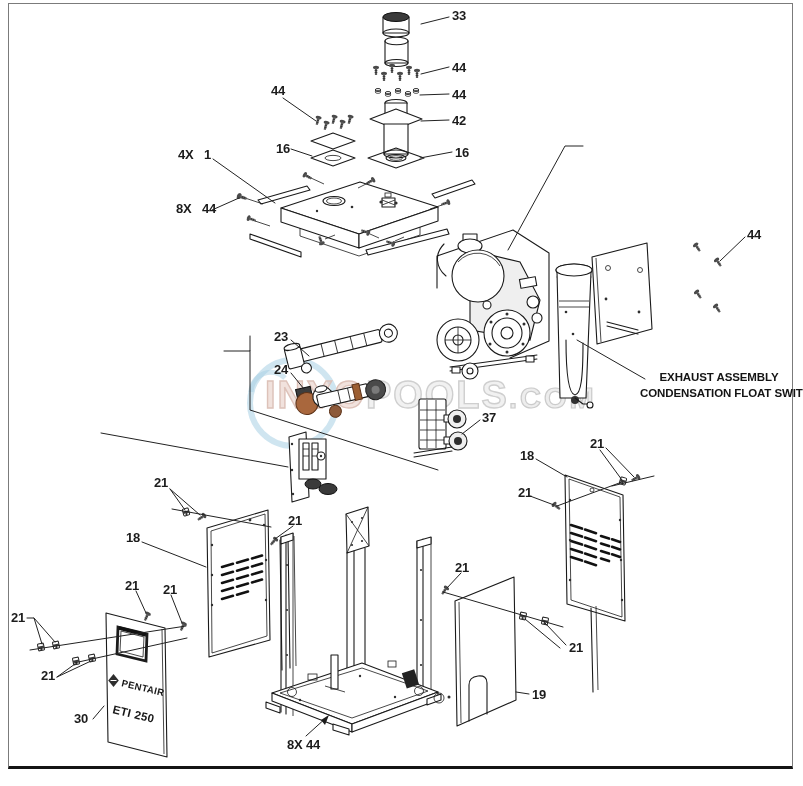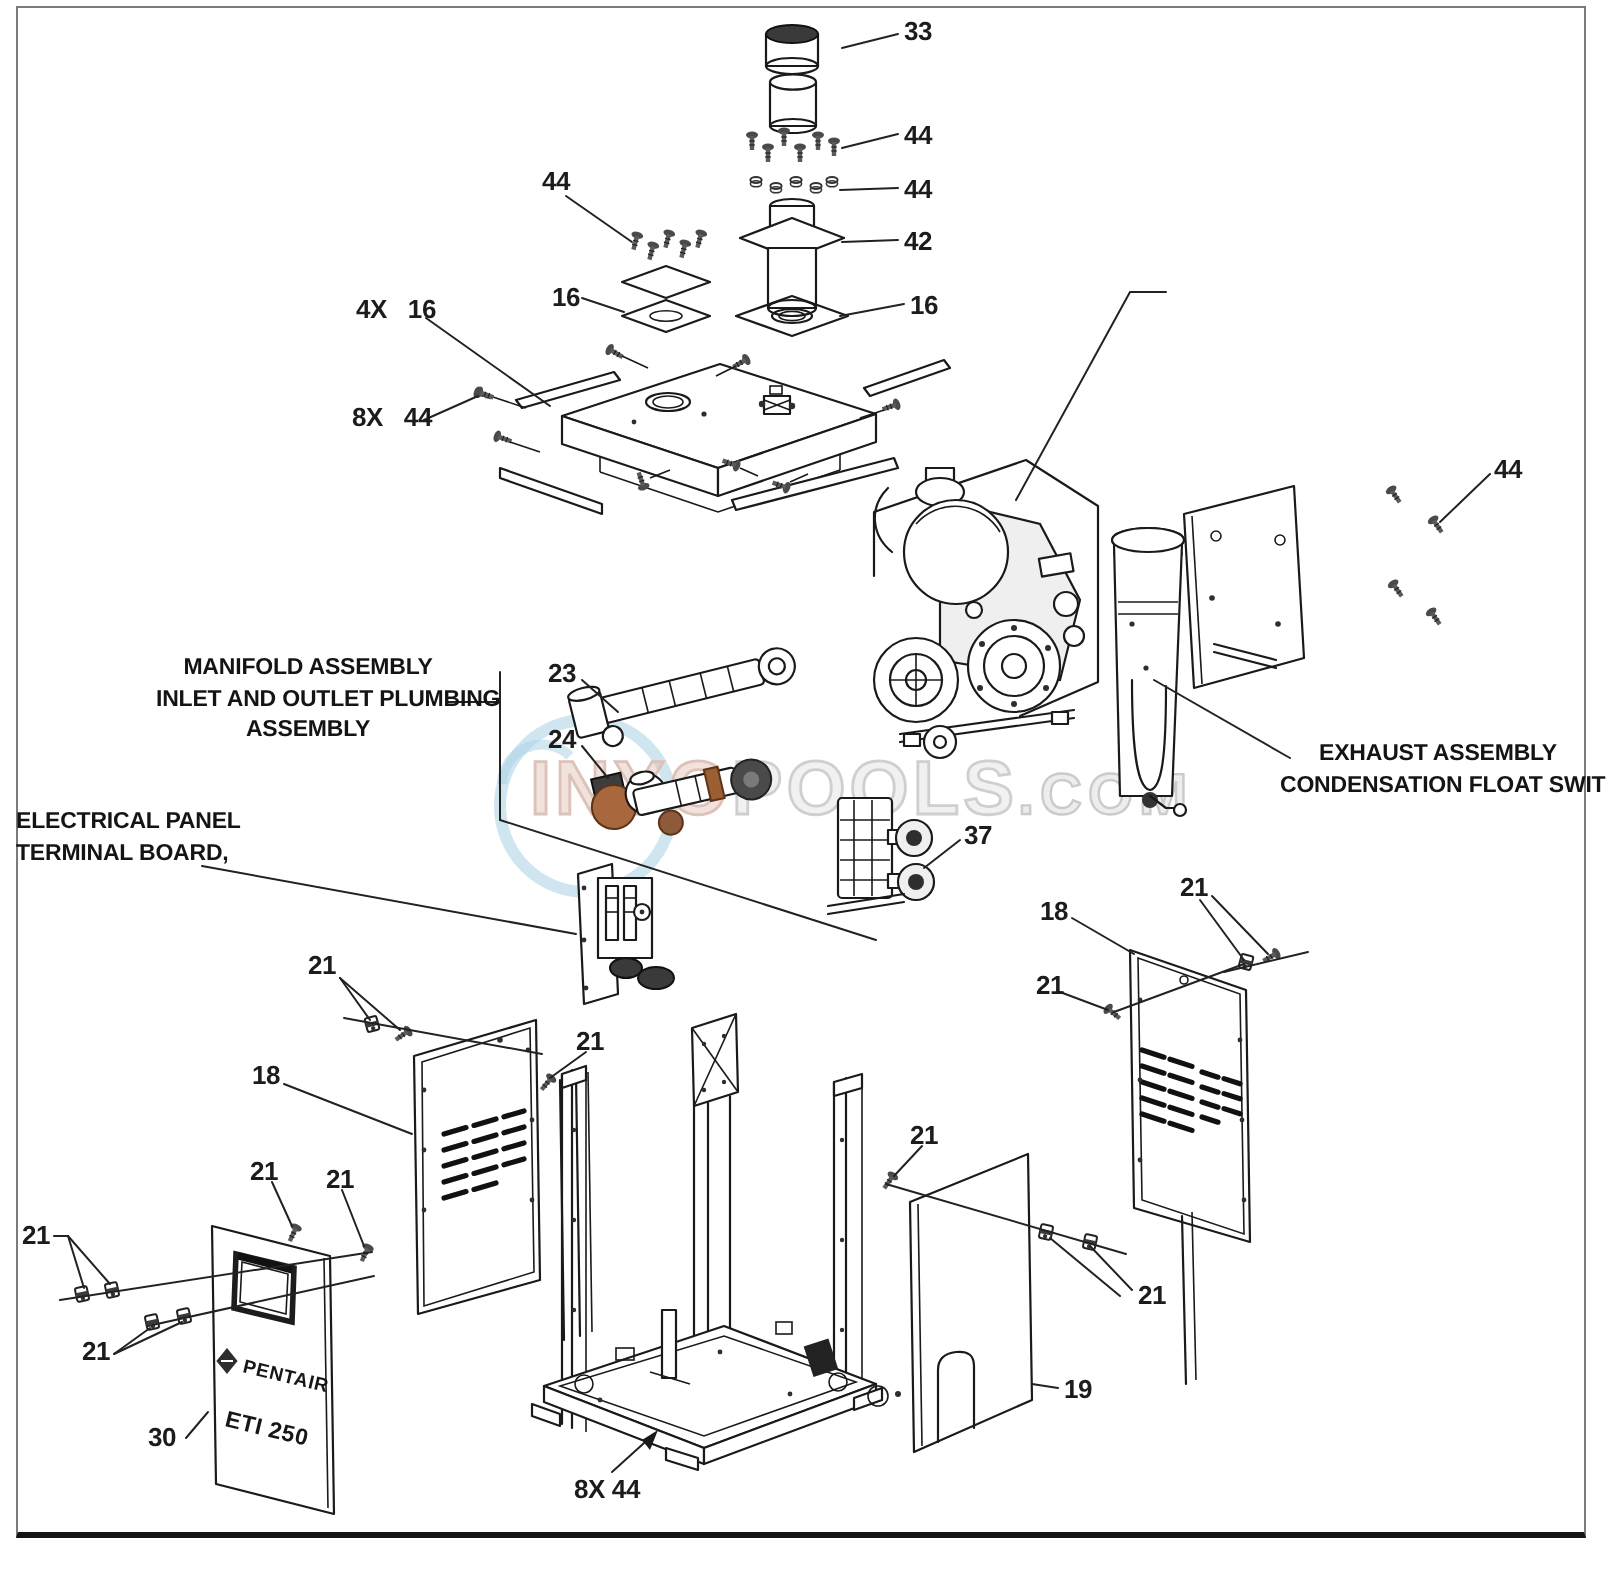--- a/index.html
+++ b/index.html
@@ -495,21 +495,21 @@
   </svg>
 
   <div class="labels">
     <span class="plbl" style="left:452px;top:8px">33</span>
     <span class="plbl" style="left:452px;top:60px">44</span>
     <span class="plbl" style="left:452px;top:87px">44</span>
     <span class="plbl" style="left:452px;top:113px">42</span>
     <span class="plbl" style="left:455px;top:145px">16</span>
     <span class="plbl" style="left:271px;top:83px">44</span>
     <span class="plbl" style="left:276px;top:141px">16</span>
-    <span class="plbl mult" style="left:178px;top:147px">4X 16</span>
+    <span class="plbl mult" style="left:178px;top:147px">4X 1</span>
     <span class="plbl mult" style="left:176px;top:201px">8X 44</span>
     <span class="plbl" style="left:747px;top:227px">44</span>
     <span class="plbl" style="left:274px;top:329px">23</span>
     <span class="plbl" style="left:274px;top:362px">24</span>
     <span class="plbl" style="left:482px;top:410px">37</span>
     <span class="plbl" style="left:520px;top:448px">18</span>
     <span class="plbl" style="left:590px;top:436px">21</span>
     <span class="plbl" style="left:518px;top:485px">21</span>
     <span class="plbl" style="left:569px;top:640px">21</span>
     <span class="plbl" style="left:154px;top:475px">21</span>
@@ -517,27 +517,18 @@
     <span class="plbl" style="left:288px;top:513px">21</span>
     <span class="plbl" style="left:455px;top:560px">21</span>
     <span class="plbl" style="left:125px;top:578px">21</span>
     <span class="plbl" style="left:163px;top:582px">21</span>
     <span class="plbl" style="left:11px;top:610px">21</span>
     <span class="plbl" style="left:41px;top:668px">21</span>
     <span class="plbl" style="left:74px;top:711px">30</span>
     <span class="plbl" style="left:532px;top:687px">19</span>
     <span class="plbl" style="left:287px;top:737px">8X 44</span>
 
-    <div class="callout ta-c" style="left:78px;top:327px;width:152px">
-      <div>MANIFOLD ASSEMBLY</div>
-      <div>INLET AND OUTLET PLUMBING</div>
-      <div>ASSEMBLY</div>
-    </div>
-    <div class="callout ta-c" style="left:8px;top:404px;width:100px">
-      <div>ELECTRICAL PANEL</div>
-      <div>TERMINAL BOARD,</div>
-    </div>
     <div class="callout ta-c" style="left:640px;top:370px;width:158px">
       <div>EXHAUST ASSEMBLY</div>
       <div>CONDENSATION FLOAT SWITCH</div>
     </div>
   </div>
 </div>
 
 </body></html>

